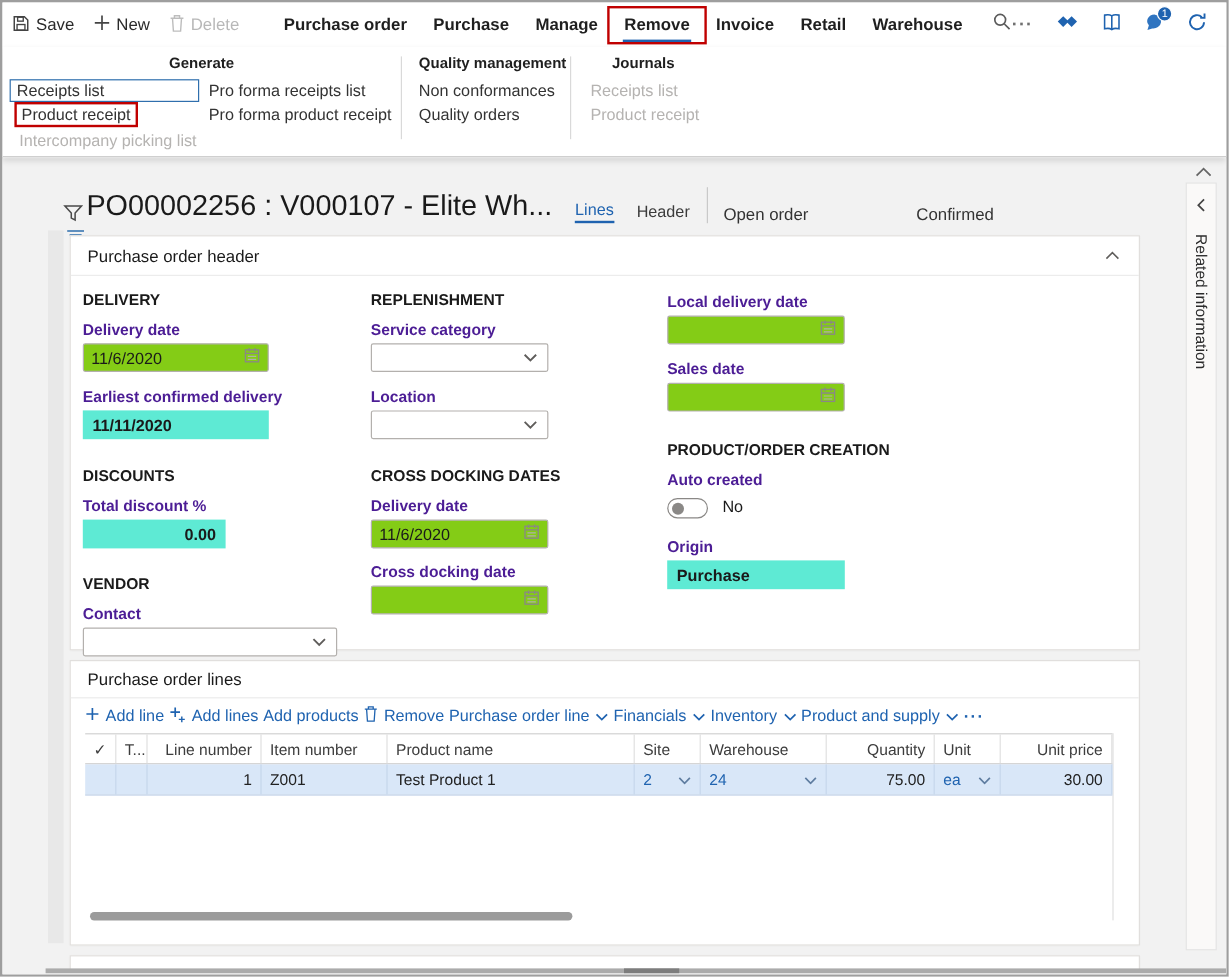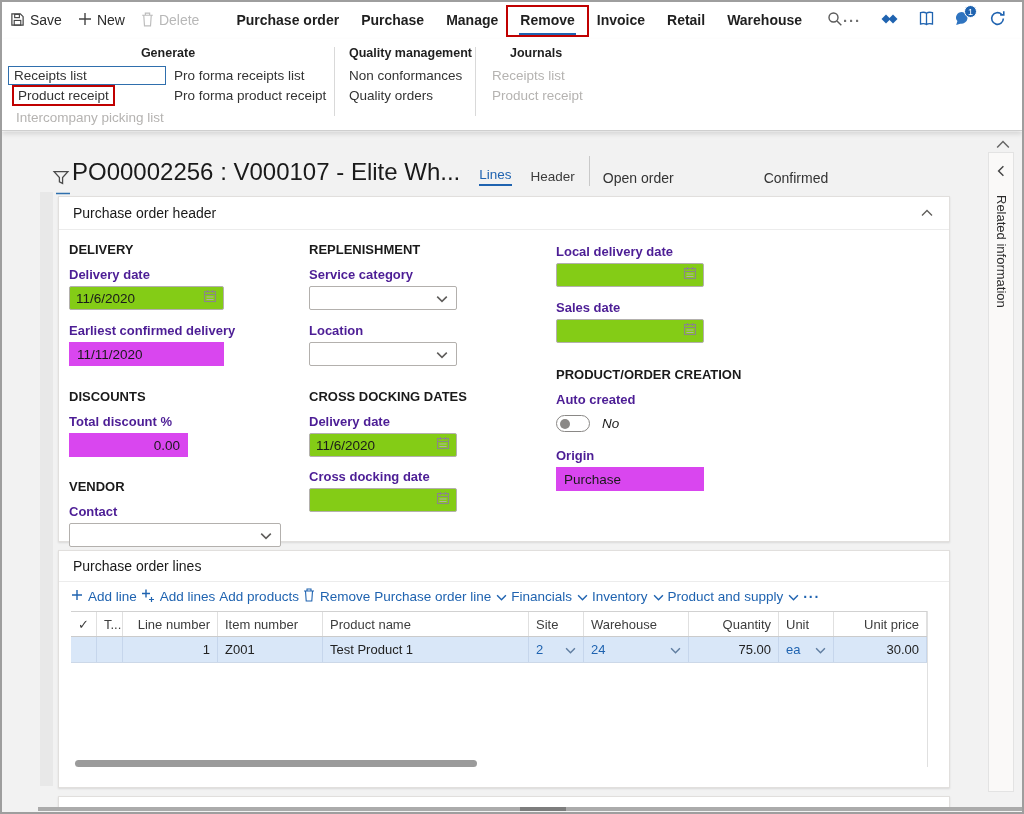--- a/index.html
+++ b/index.html
@@ -65,25 +65,25 @@
   .card1 { top: 64px; height: 346px; }
   .card1-body { position: relative; height: 311px; }
   .fcol { position: absolute; top: 0; }
   .fcol1 { left: 10px; width: 232px; }
   .fcol2 { left: 250px; width: 225px; }
   .fcol3 { left: 497px; width: 232px; }
   .ghead { font-size: 13px; font-weight: 700; color: #1a1a1a; margin-top: 13px; }
   .glabel { font-size: 13px; color: #4c1d95; margin-top: 10px; margin-bottom: 4px; font-weight: bold; }
   .ffield { height: 24px; border: 1px solid #b3b0ad; border-radius: 2px; display: flex; align-items: center; padding: 0 6px; background: #84cc16; }
   .ffield input { border: none; outline: none; flex: 1; min-width: 0; font-family: "Liberation Sans", sans-serif; font-size: 13.5px; color: #1a1a1a; background: transparent; }
-  .fread { height: 24px; background: #d946ef; display: flex; align-items: center; padding: 0 8px; font-size: 13.5px; color: #1a1a1a; }
+  .fread { height: 24px; background: #5eead4; display: flex; align-items: center; padding: 0 8px; font-size: 13.5px; color: #1a1a1a; font-weight: bold; }
   .fread.num { justify-content: flex-end; }
   .fselect { height: 24px; border: 1px solid #b3b0ad; border-radius: 2px; display: flex; align-items: center; justify-content: flex-end; padding: 0 8px; background: #fff; cursor: pointer; }
   .w155 { width: 155px; } .w148 { width: 148px; } .w212 { width: 212px; } .w96 { width: 119px; }
-  .toggle-row { display: flex; align-items: center; margin-top: 8px; font-style: italic; }
+  .toggle-row { display: flex; margin-top: 8px; }
   .toggle { width: 34px; height: 17px; border: 1px solid #8a8886; border-radius: 9px; position: relative; background: #fff; cursor: pointer; }
   .knob { position: absolute; left: 3px; top: 2.5px; width: 10px; height: 10px; border-radius: 50%; background: #8a8886; }
   .toggle-lab { font-size: 13.5px; color: #1a1a1a; margin-left: 12px; }
 
   .card2 { top: 418px; height: 238px; }
   .card2 .card-head { height: 31px; }
   .lines-toolbar { height: 29px; display: flex; align-items: center; padding: 0 12px; gap: 4px; }
   .tb-item { display: flex; align-items: center; gap: 5px; font-size: 13.5px; color: #1f63b0; cursor: pointer; white-space: nowrap; }
   .tb-more { color: #1f63b0; font-weight: 700; letter-spacing: 1px; font-size: 14px; cursor: pointer; }
 

